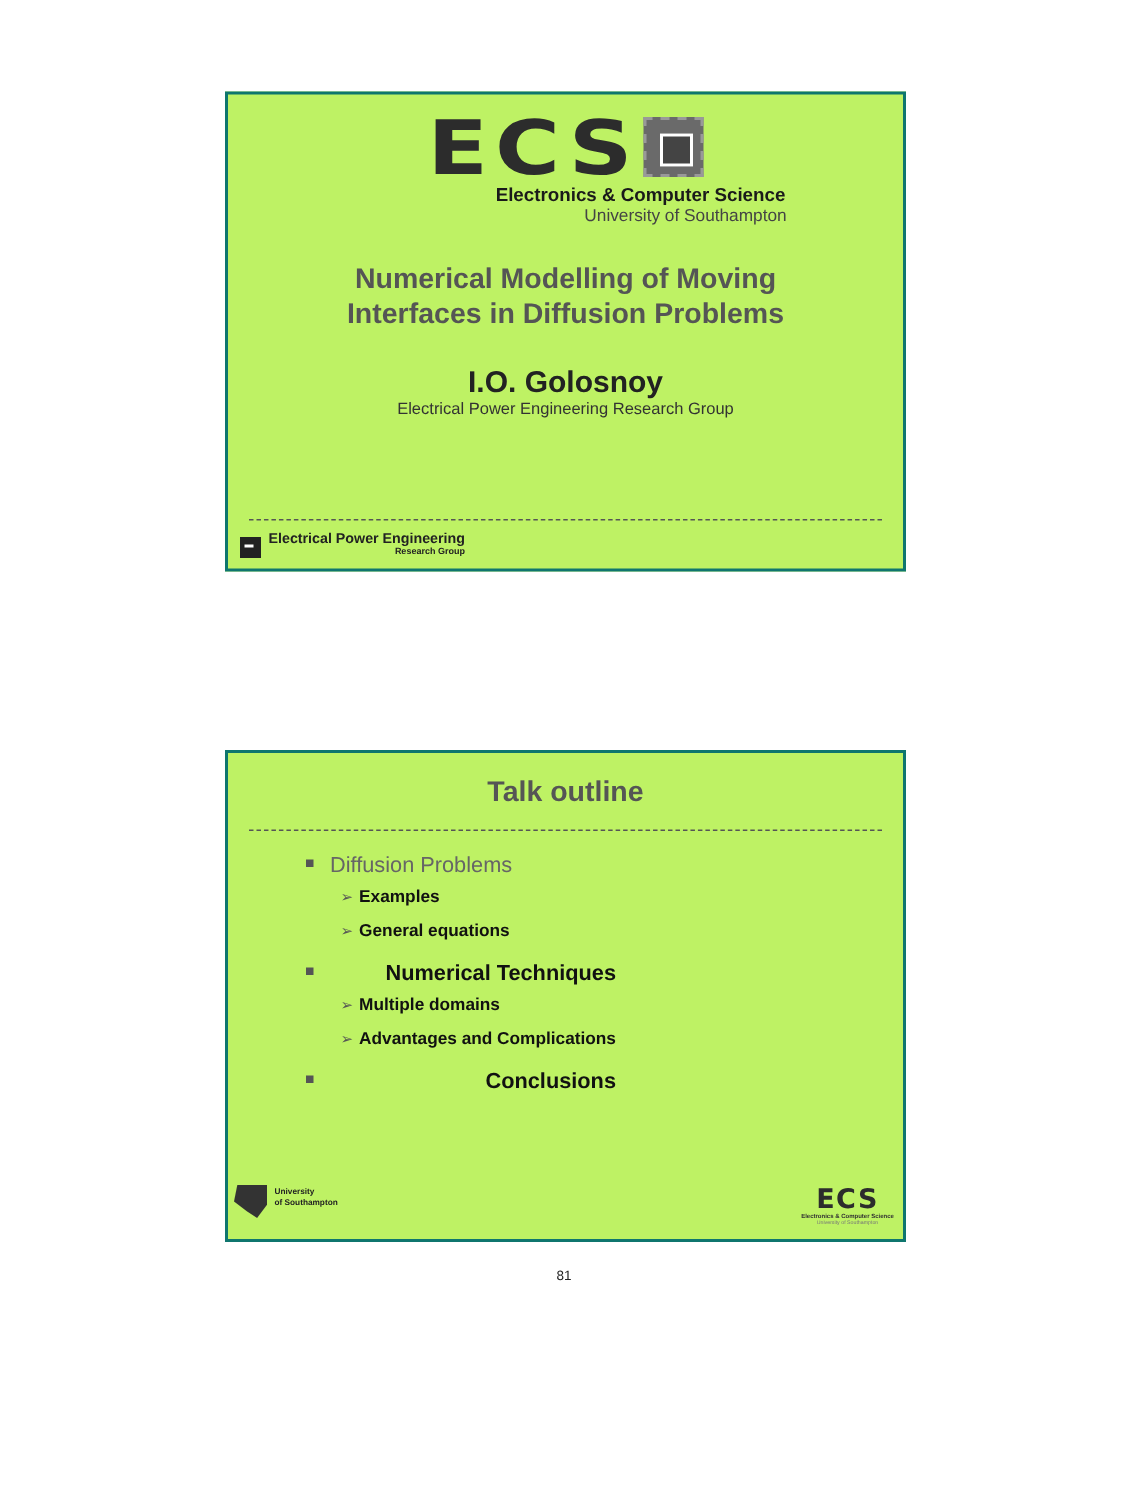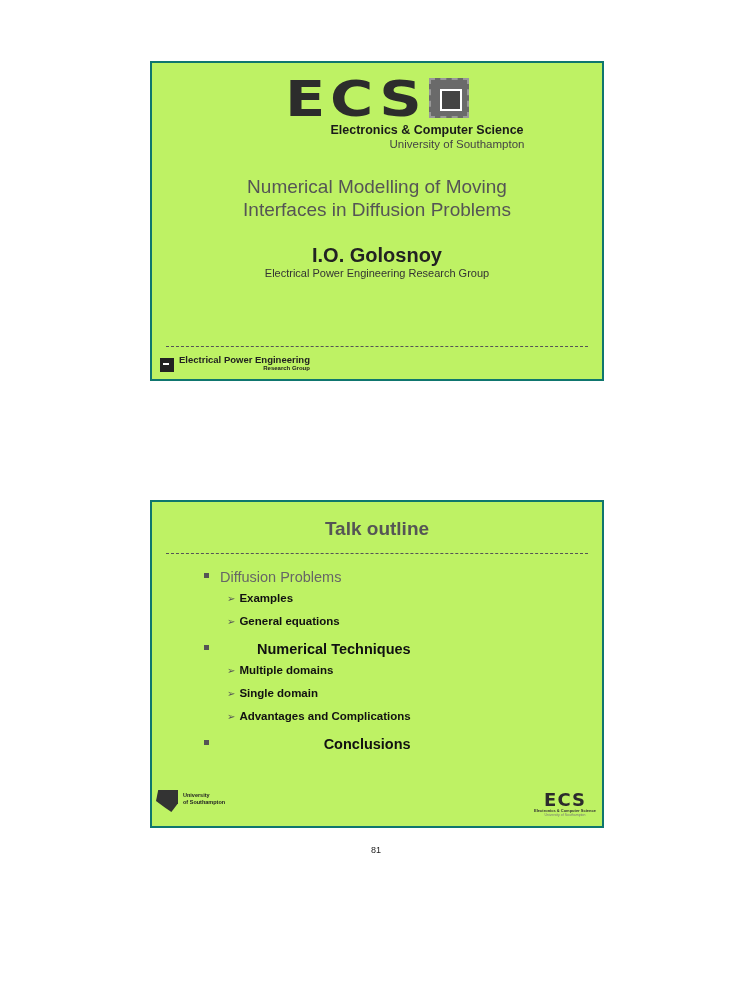--- a/index.html
+++ b/index.html
@@ -8,21 +8,21 @@
   #slide1 { top:61px; height:320px; }
   #slide2 { top:476px; height:328px;margin-top:24px; }
 
   .ecs-logo-big { position:absolute; left:133px; top:14px; width:190px; height:44px; display:flex; align-items:center; }
   .ecs-letters { font-family:"DejaVu Sans", sans-serif; font-weight:bold; font-size:50px; letter-spacing:4px; color:#2c2c2c; line-height:44px; transform:scaleX(1.18); transform-origin:left; }
   .chip { position:absolute; left:144px; top:1px; width:40px; height:40px; background:#6a6a6a; border:2px dashed #999; box-sizing:border-box; }
   .chip::after { content:""; position:absolute; left:9px; top:9px; width:18px; height:18px; background:#444; border:2px solid #fff; }
   .ecs-sub1 { position:absolute; left:0; right:0; top:60px; text-align:center; font-weight:bold; font-size:12.5px; color:#1a1a1a; padding-left:100px; }
   .ecs-sub2 { position:absolute; left:0; right:0; top:75px; text-align:center; font-size:11.5px; color:#444; padding-left:160px; }
 
-  .title { position:absolute; left:0; right:0; top:112px; text-align:center; font-weight:normal; font-size:19px; line-height:23px; color:#555; }
+  .title { position:absolute; left:0; right:0; top:112px; text-align:center; font-weight:bold; font-size:19px; line-height:23px; color:#555; }
   .author { position:absolute; left:0; right:0; top:181px; text-align:center; font-weight:bold; font-size:20px; color:#222; }
   .group { position:absolute; left:0; right:0; top:204px; text-align:center; font-size:11px; color:#333; }
 
   .rule { position:absolute; left:14px; right:14px; height:0; border-top:1.5px dashed #555; }
   #slide1 .rule { top:283px; }
   #slide2 .rule { top:51px; }
 
   .epe-logo { position:absolute; left:8px; top:291px; display:flex; align-items:flex-end; }
   .epe-box { width:14px; height:14px; background:#222; position:relative; }
   .epe-box::after { content:""; position:absolute; left:3px; top:5px; width:6px; height:2px; background:#fff; }
@@ -77,21 +77,20 @@
 
 <div class="slide" id="slide2">
   <div class="s2-title">Talk outline</div>
   <div class="rule"></div>
   <div class="outline">
     <div class="l1 light" style="margin-bottom:5px">Diffusion Problems</div>
     <div class="l2" style="margin-bottom:8px"><span class="arrow">➢</span><span>Examples</span></div>
     <div class="l2" style="margin-bottom:11px"><span class="arrow">➢</span><span>General equations</span></div>
     <div class="l1 dark" style="margin-bottom:5px">Numerical Techniques</div>
     <div class="l2" style="margin-bottom:8px"><span class="arrow">➢</span><span>Multiple domains</span></div>
-    <div class="l2" style="margin-bottom:8px"><span class="arrow">➢</span><span>Single domain</span></div>
     <div class="l2" style="margin-bottom:11px"><span class="arrow">➢</span><span>Advantages and Complications</span></div>
     <div class="l1 dark">Conclusions</div>
   </div>
   <div class="uos-logo">
     <div class="uos-mark"></div>
     <div class="uos-text">
       <div>University</div>
       <div>of Southampton</div>
     </div>
   </div>

